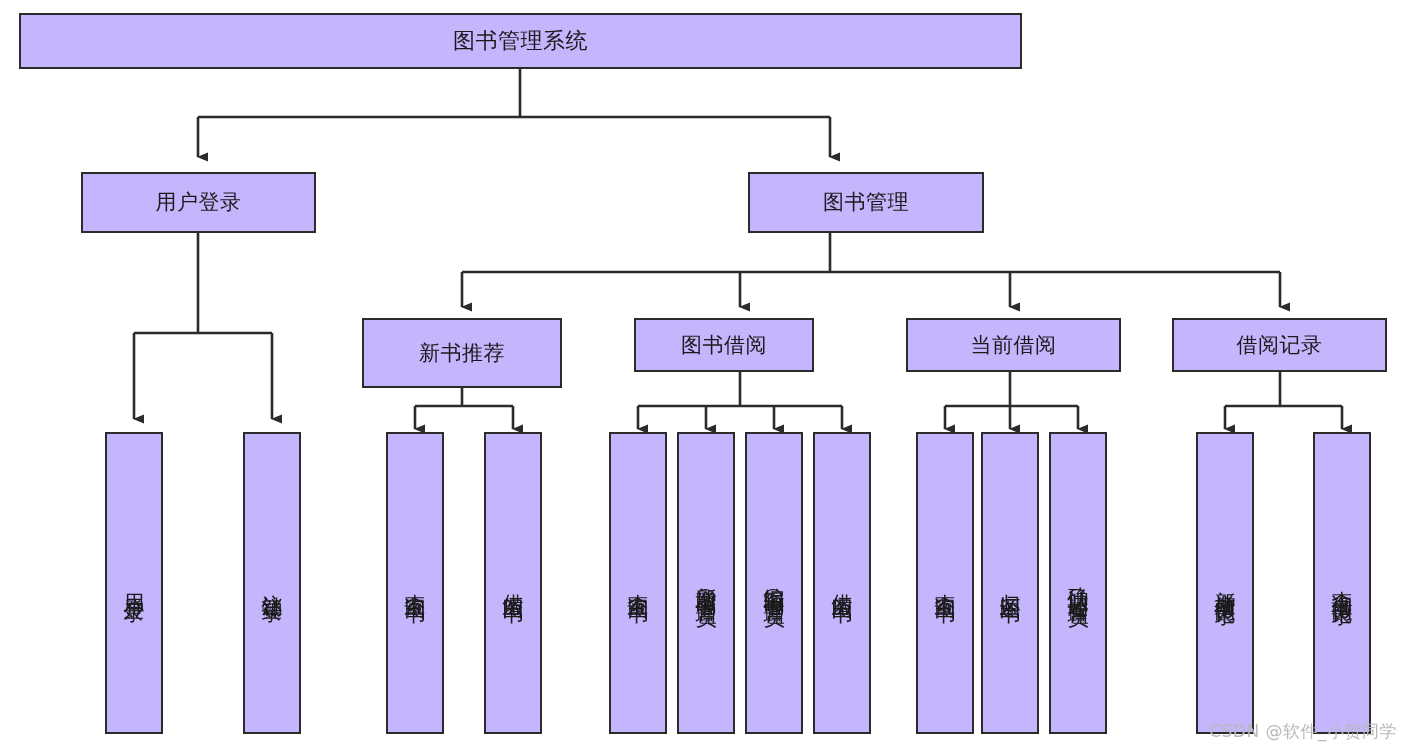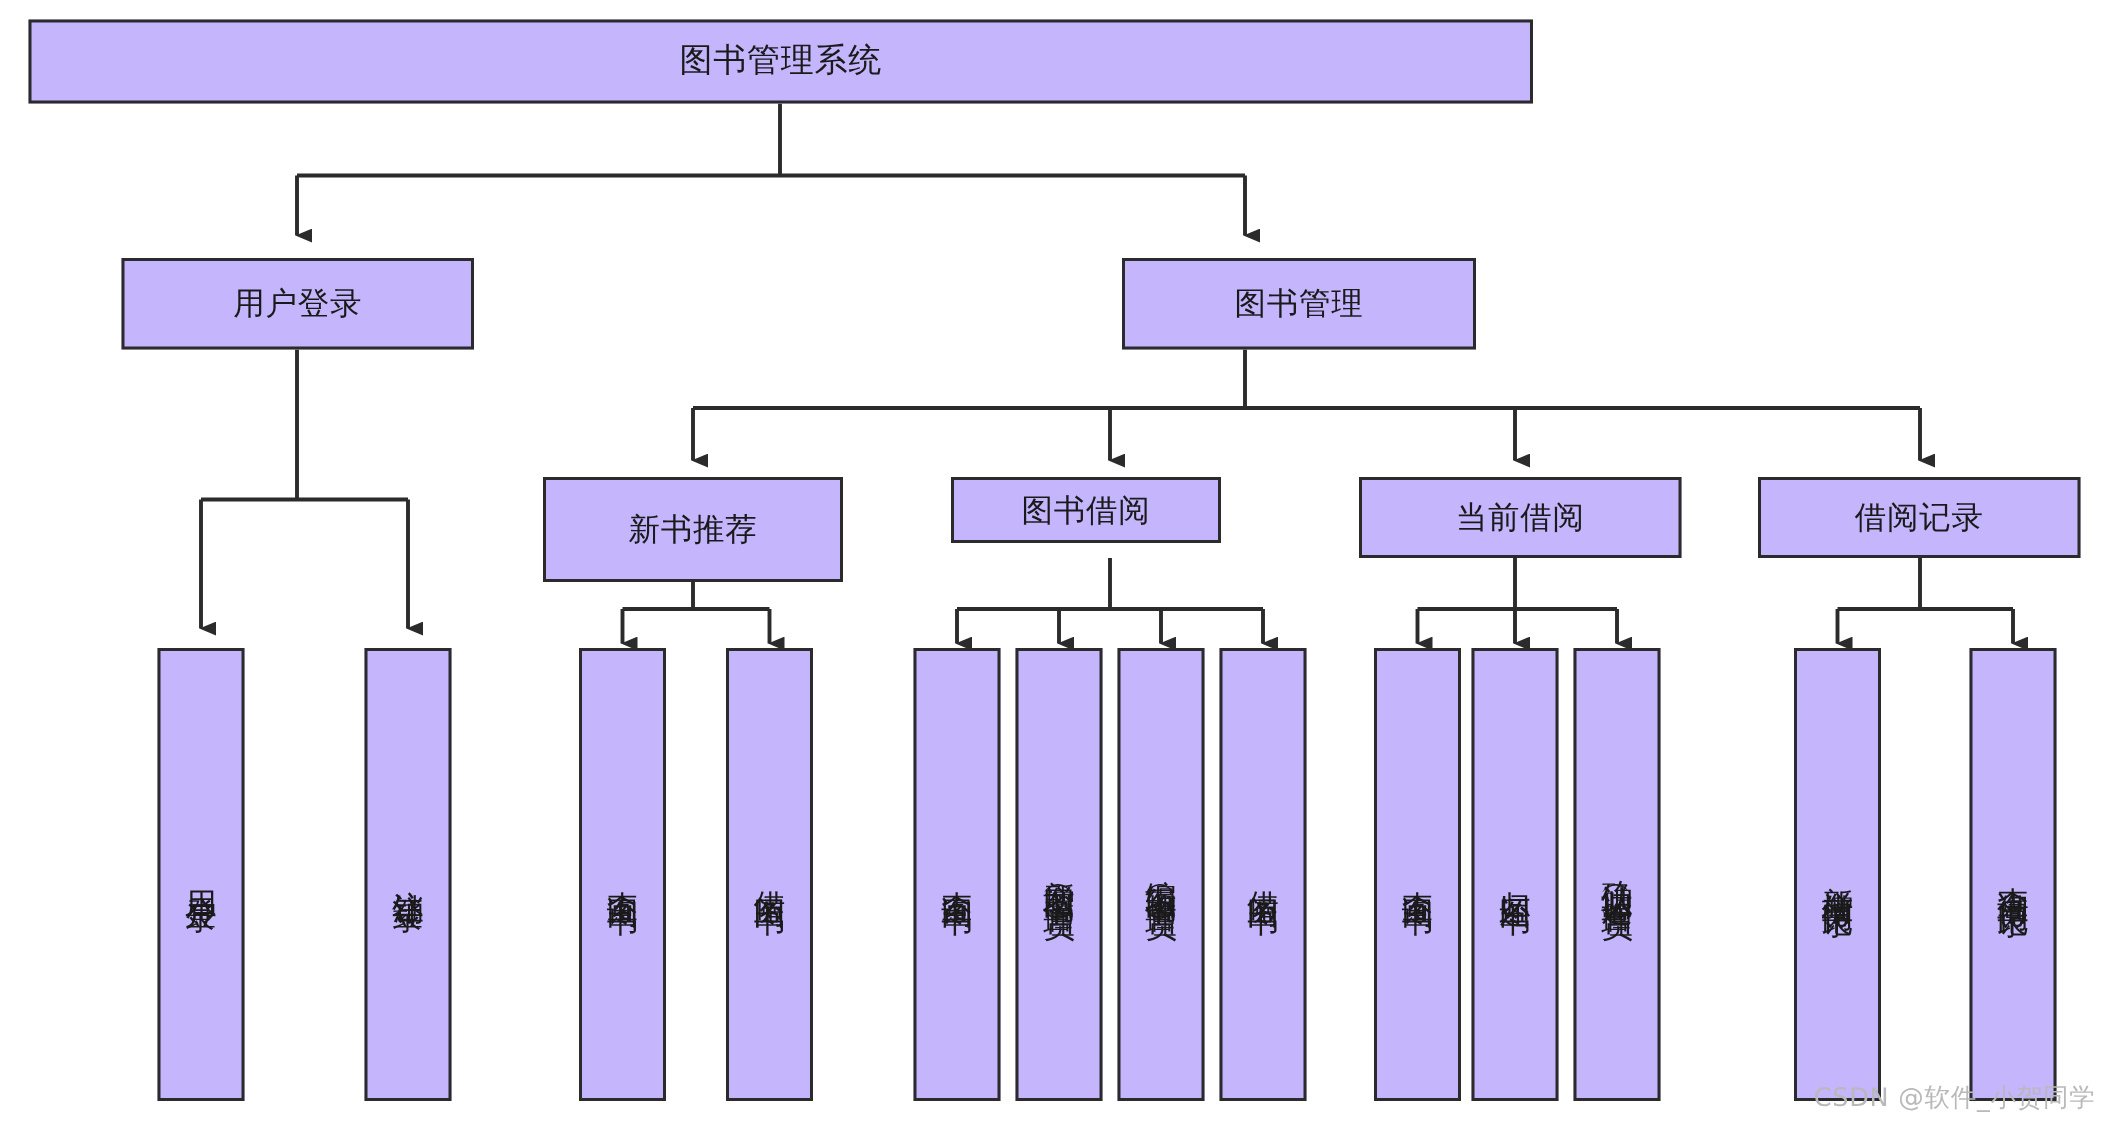--- a/index.html
+++ b/index.html
@@ -138,21 +138,21 @@
   <div class="node horizontal" style="left:81px; top:172px; width:235px; height:61px;">
     <span class="node-label">用户登录</span>
   </div>
   <div class="node horizontal" style="left:712px; top:172px; width:236px; height:61px;margin-left:36px;">
     <span class="node-label">图书管理</span>
   </div>
 
   <div class="node horizontal" style="left:362px; top:318px; width:200px; height:70px;">
     <span class="node-label">新书推荐</span>
   </div>
-  <div class="node horizontal" style="left:634px; top:318px; width:180px; height:44px;">
+  <div class="node horizontal" style="left:634px; top:318px; width:180px; height:54px;">
     <span class="node-label">图书借阅</span>
   </div>
   <div class="node horizontal" style="left:906px; top:318px; width:215px; height:54px;">
     <span class="node-label">当前借阅</span>
   </div>
   <div class="node horizontal" style="left:1172px; top:318px; width:215px; height:54px;">
     <span class="node-label">借阅记录</span>
   </div>
 
   <div class="node vertical" style="left:105px; top:432px; width:58px; height:302px;">

